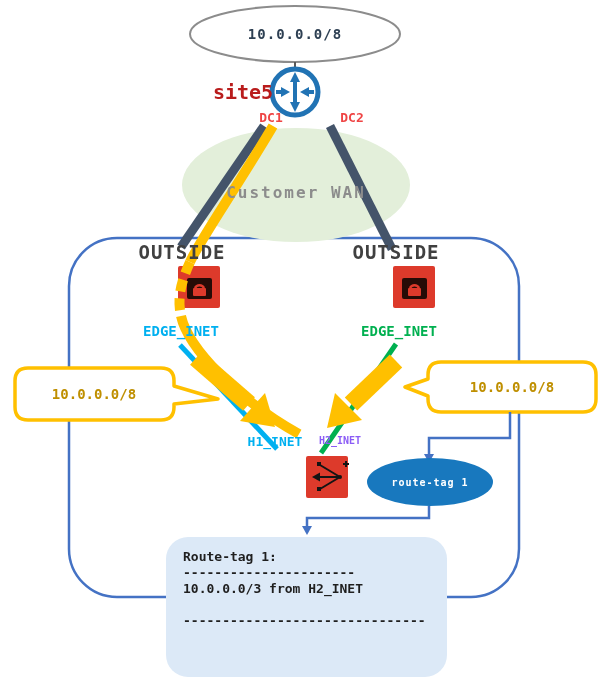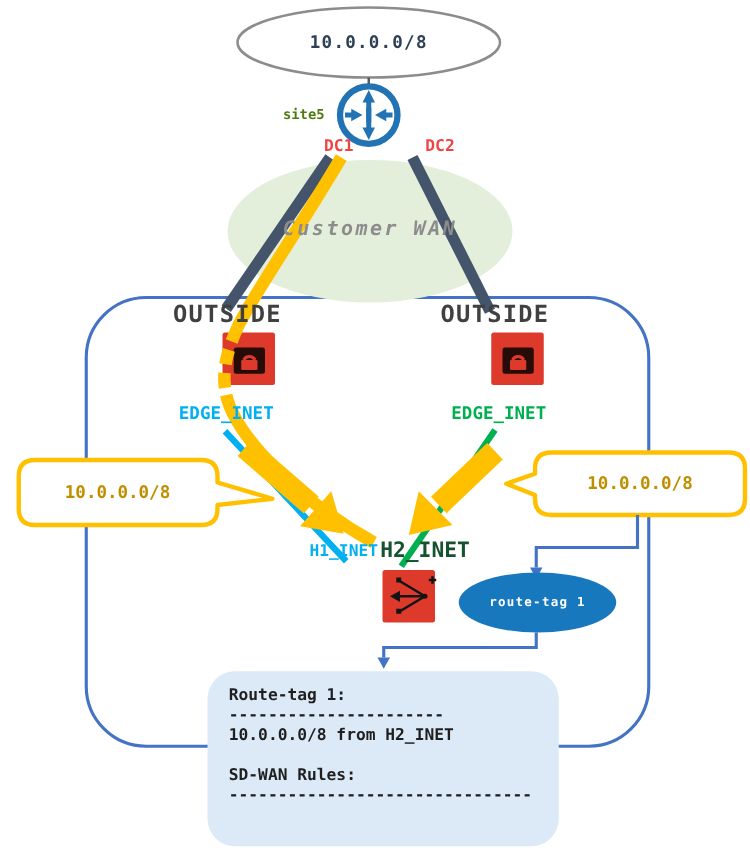--- a/index.html
+++ b/index.html
@@ -2,28 +2,28 @@
 <html><head>
 <meta charset="utf-8">
 <style>
   html,body{margin:0;padding:0;background:#fff;}
   #stage{position:relative;width:600px;height:682px;background:#fff;overflow:hidden;
          font-family:"DejaVu Sans Mono","Liberation Mono",monospace;}
   #art{position:absolute;left:0;top:0;}
   .lbl{position:absolute;transform:translate(-50%,-50%);white-space:nowrap;
        font-weight:bold;line-height:1;}
   .cloud-lbl{font-size:14px;color:#2E4053;letter-spacing:1px;}
-  .site-lbl{font-size:11px;color:#4d7c0f;}
+  .site-lbl{font-size:20px;color:#b91c1c;}
   .dc-lbl{font-size:13px;color:#ef4444;}
   .wan-lbl{font-size:16px;color:#8C8C8C;letter-spacing:2px;}
   .zone-lbl{font-size:19px;color:#404040;letter-spacing:1px;}
   .edge-cyan{font-size:14px;color:#00B0F0;}
   .edge-green{font-size:14px;color:#00B050;}
   .hub-cyan{font-size:13px;color:#00B0F0;}
-  .hub-green{font-size:17px;color:#14532d;padding-left:16px;}
+  .hub-green{font-size:10px;color:#8b5cf6;padding-left:16px;}
   .callout-txt{font-size:14px;color:#BF8F00;text-align:center;}
   .callout-col{position:absolute;transform:translate(-50%,-50%);display:flex;
                flex-direction:column;gap:5px;align-items:center;}
   .tag-lbl{font-size:10px;color:#fff;letter-spacing:1px;}
   .panel{position:absolute;left:183px;top:549px;width:262px;
          font-size:13px;font-weight:bold;color:#1F1F1F;}
   .panel .pline{height:16px;line-height:16px;white-space:pre;}
   .hl{background:#00EE00;}
 </style>
 </head>
@@ -118,21 +118,21 @@
     </g>
   </svg>
 
   <span class="lbl cloud-lbl" style="left:295px;top:34px;">10.0.0.0/8</span>
 
   <span class="lbl site-lbl" style="left:243px;top:92px;">site5</span>
 
   <span class="lbl dc-lbl" style="left:271px;top:117px;">DC1</span>
   <span class="lbl dc-lbl" style="left:352px;top:117px;">DC2</span>
 
-  <span class="lbl wan-lbl" style="left:296px;top:183px;font-style:italic;">Customer WAN</span>
+  <span class="lbl wan-lbl" style="left:296px;top:193px;">Customer WAN</span>
 
   <span class="lbl zone-lbl" style="left:182px;top:252px;">OUTSIDE</span>
   <span class="lbl zone-lbl" style="left:396px;top:252px;">OUTSIDE</span>
 
   <span class="lbl edge-cyan" style="left:181px;top:331px;">EDGE_INET</span>
   <span class="lbl edge-green" style="left:399px;top:331px;">EDGE_INET</span>
 
   <span class="lbl hub-cyan" style="left:275px;top:441px;">H1_INET</span>
   <span class="lbl hub-green" style="left:332px;top:441px;">H2_INET</span>
 
@@ -140,19 +140,18 @@
 
   <div class="callout-col" style="left:512px;top:387px;">
     <span class="lbl callout-txt" style="position:static;transform:none;">10.0.0.0/8</span>
   </div>
 
   <span class="lbl tag-lbl" style="left:430px;top:483px;">route-tag 1</span>
 
   <div class="panel">
     <div class="pline">Route-tag 1:</div>
     <div class="pline">----------------------</div>
-    <div class="pline">10.0.0.0/8 from H2_INET</div>
+    <div class="pline">10.0.0.0/3 from H2_INET</div>
     <div class="pline"> </div>
-    <div class="pline">SD-WAN Rules:</div>
     <div class="pline">-------------------------------</div>
   </div>
 
 </div>
 
 </body></html>

